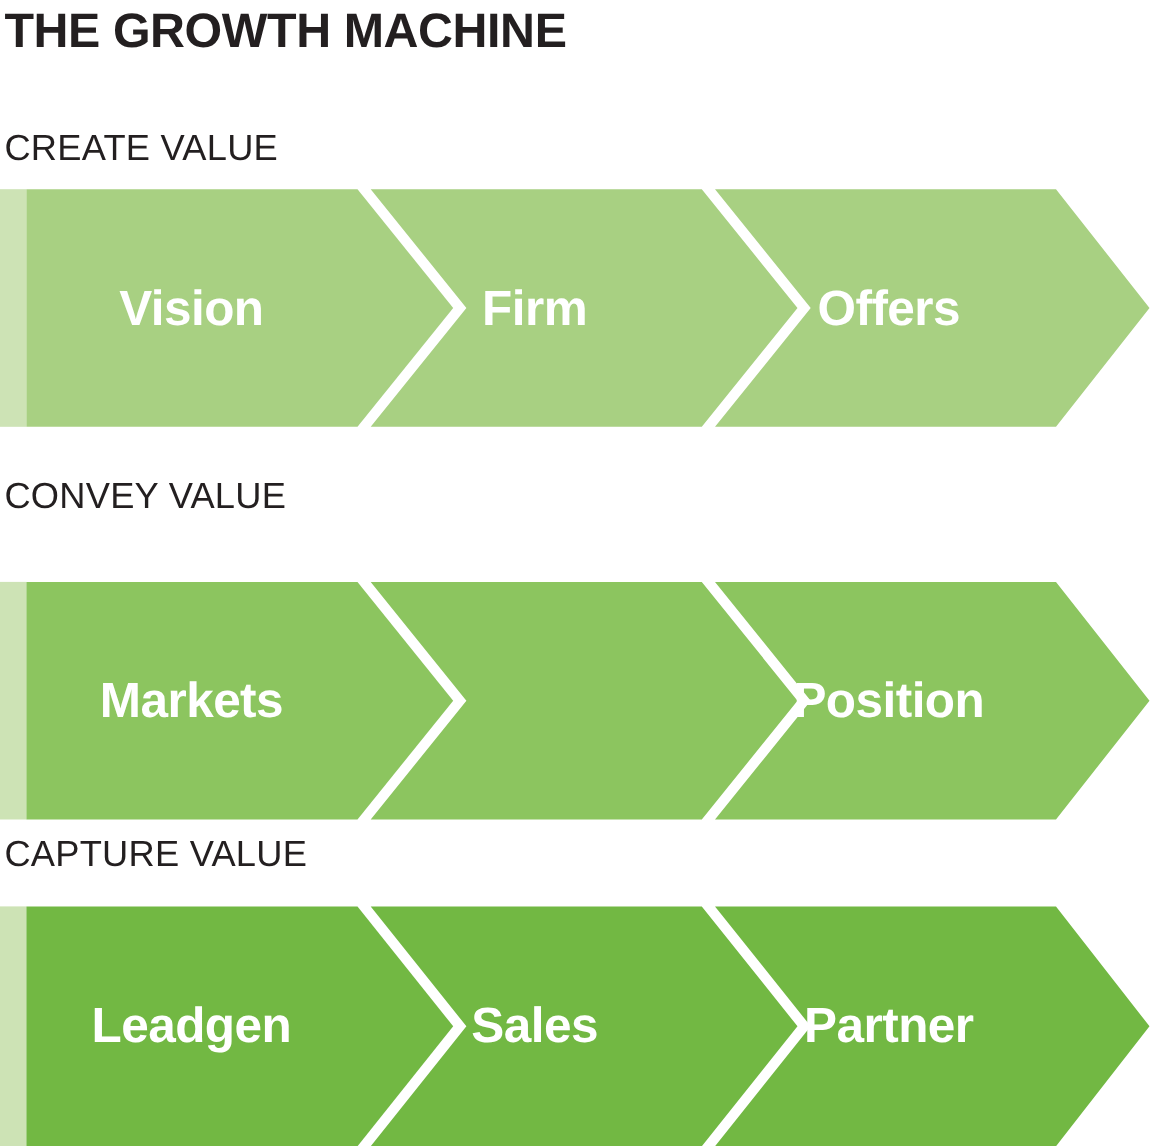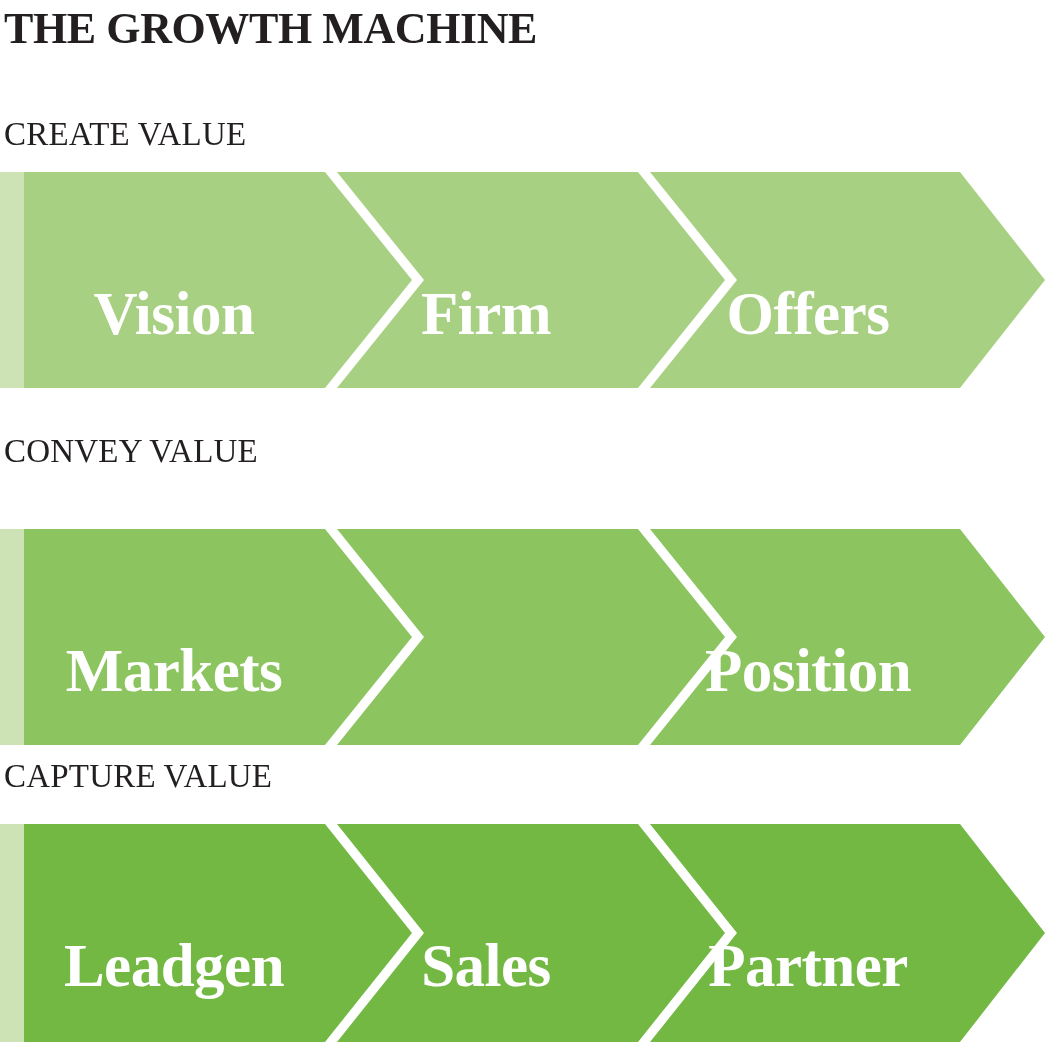--- a/index.html
+++ b/index.html
@@ -13,21 +13,20 @@
     overflow: hidden;
     font-family: "Liberation Sans", sans-serif;
     -webkit-font-smoothing: antialiased;
   }
 
   .page {
     position: relative;
     width: 1045px;
     height: 1042px;
     background: #ffffff;
-    font-family: Liberation Serif, serif;
   }
 
   
   .main-title {
     position: absolute;
     left: 4px;
     top: 2px;
     font-size: 44px;
     font-weight: 700;
     letter-spacing: -0.4px;
@@ -78,25 +77,24 @@
     pointer-events: none;
   }
   .seg-label {
     position: absolute;
     top: 0;
     height: 100%;
     display: flex;
     align-items: center;
     justify-content: center;
     color: #ffffff;
-    font-size: 61px;
+    font-size: 45px;
     font-weight: 700;
     letter-spacing: -0.5px;
     white-space: nowrap;
-    margin-top: 34px;
   }
   .row-3 .seg-label { height: 216px; }
 
   
   .seg-a { left: 24px;  width: 300px; }
   .seg-b { left: 336px; width: 300px; }
   .seg-c { left: 648px; width: 320px; }
 </style>
 </head>
 <body>

